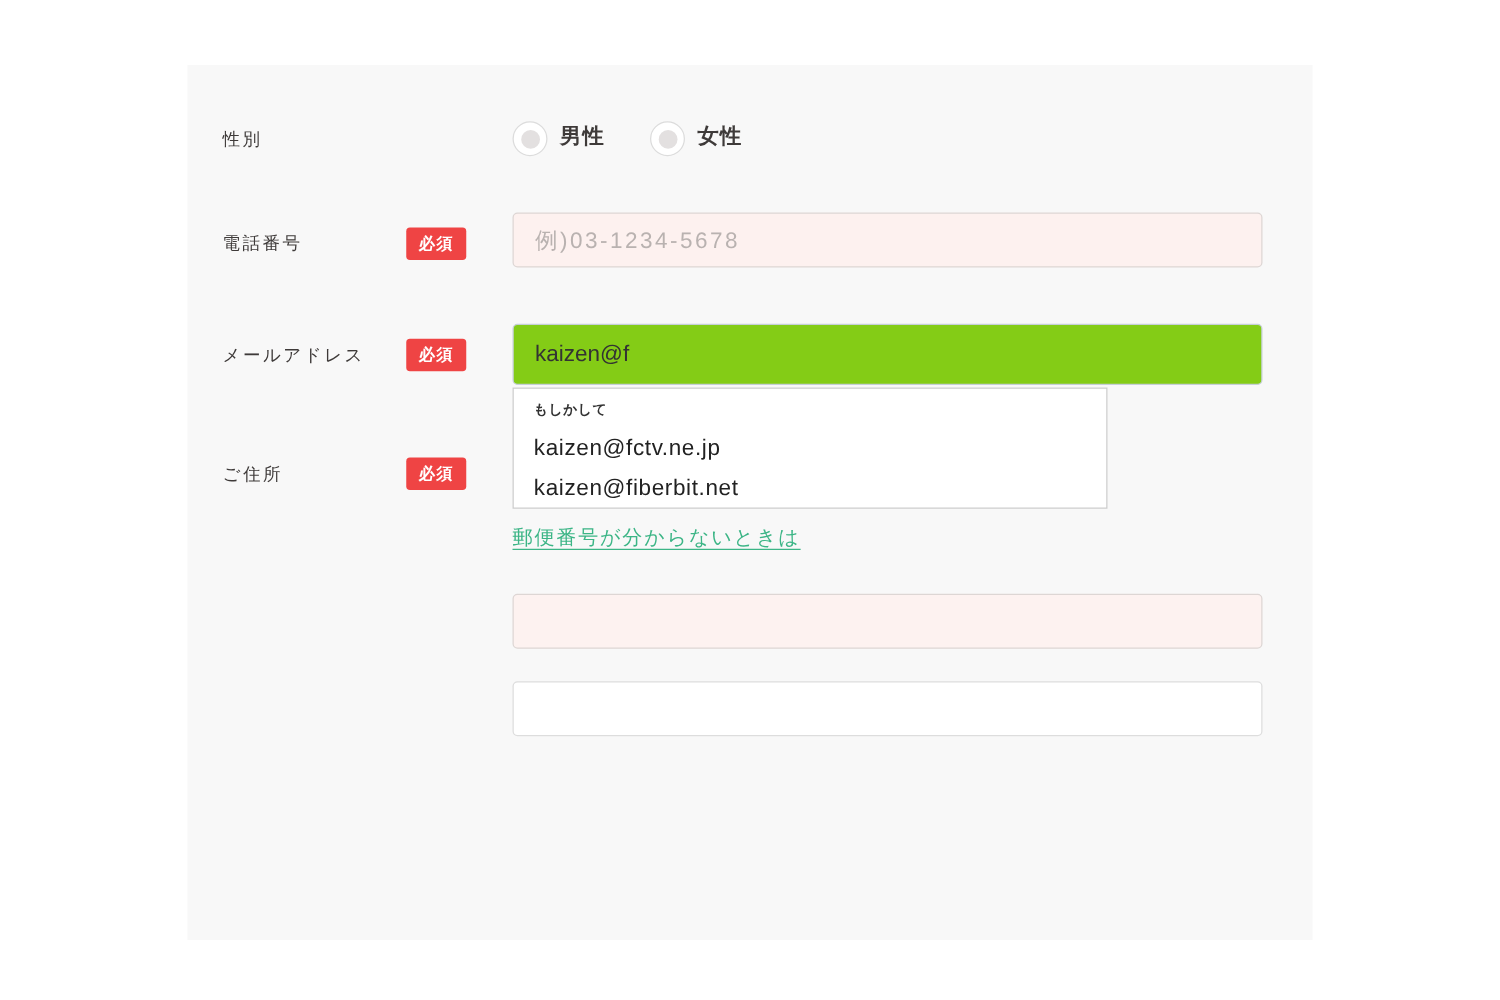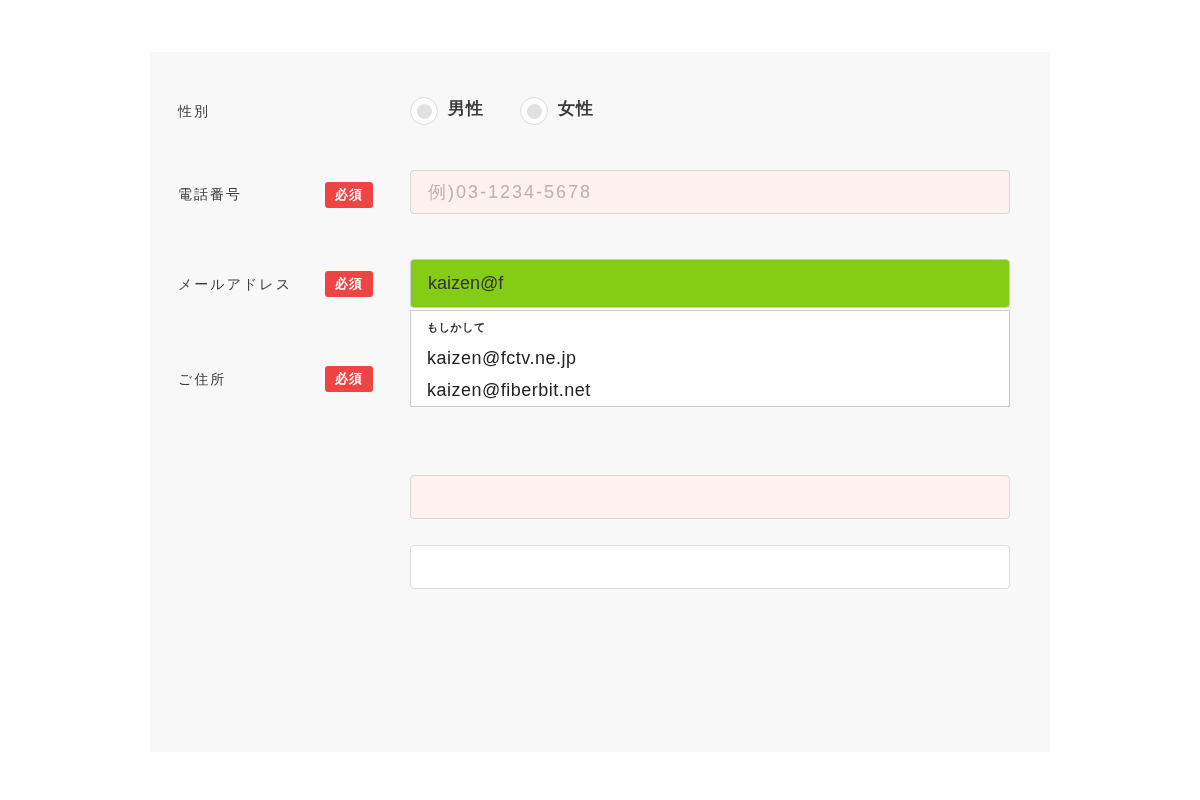--- a/index.html
+++ b/index.html
@@ -107,21 +107,21 @@
   }
   .field-address-2 {
     top: 493px;
     background: #ffffff;
     border-color: #dddddd;
   }
   
   .dropdown {
     position: absolute;
     left: 260px; top: 258px;
-    width: 600px; height: 97px;
+    width: 476px; height: 97px;
     background: #ffffff;
     border: 1px solid #cccccc;
     padding: 9px 32px 0 16px;
     z-index: 5;
   }
   .dropdown-header {
     font-size: 11px;
     font-weight: bold;
     color: #333333;
     letter-spacing: 0.5px;
@@ -194,17 +194,18 @@
   <input type="text" class="field field-email" value="kaizen@f" style="">
 
   <div class="dropdown">
     <div class="dropdown-header">もしかして</div>
     <div class="suggestion">kaizen@fctv.ne.jp</div>
     <div class="suggestion">kaizen@fiberbit.net</div>
   </div>
 
   <div class="row-label label-address">ご住所</div>
   <div class="badge badge-address">必須</div>
+  <a class="postal-link">郵便番号が分からないときは</a>
   <input type="text" class="field field-address-1" style="">
   <input type="text" class="field field-address-2" style="">
 
 
 </div>
 
 </body></html>

